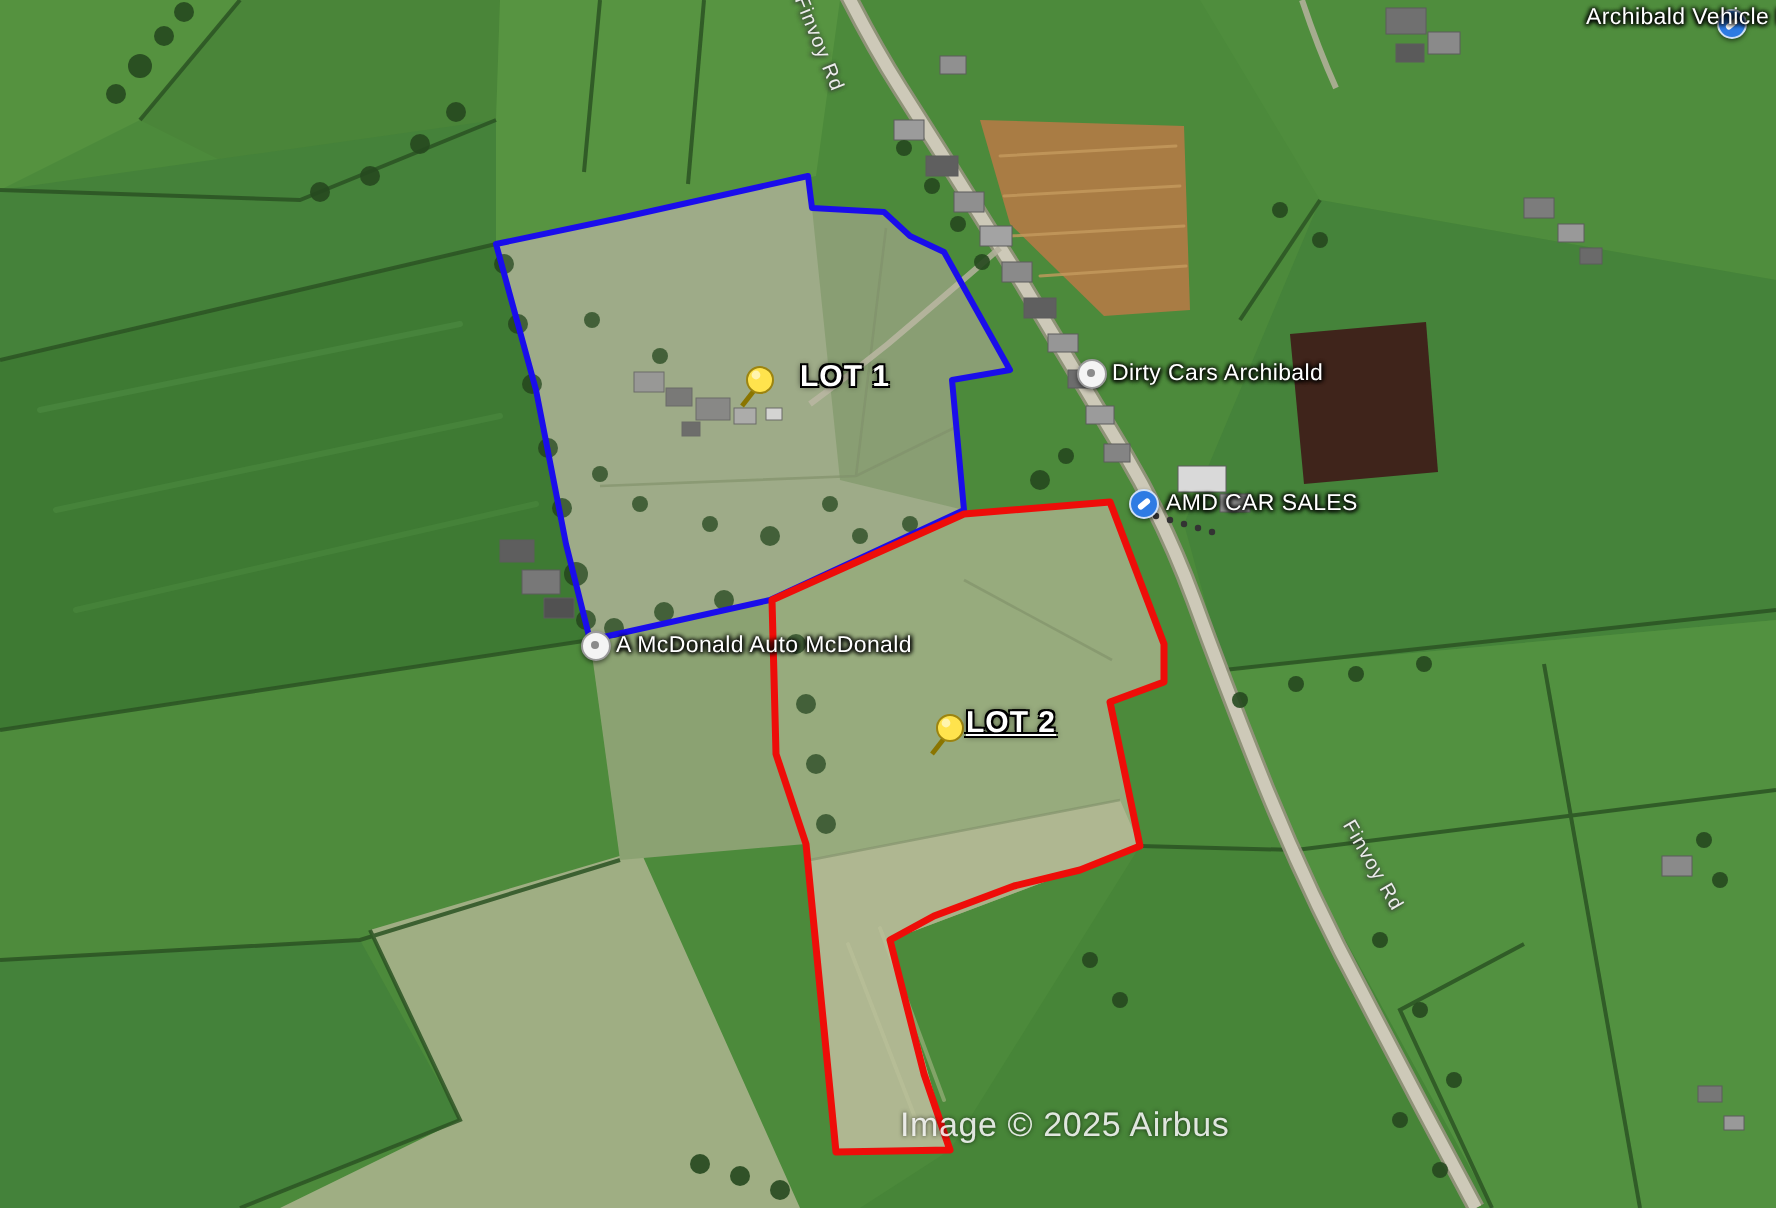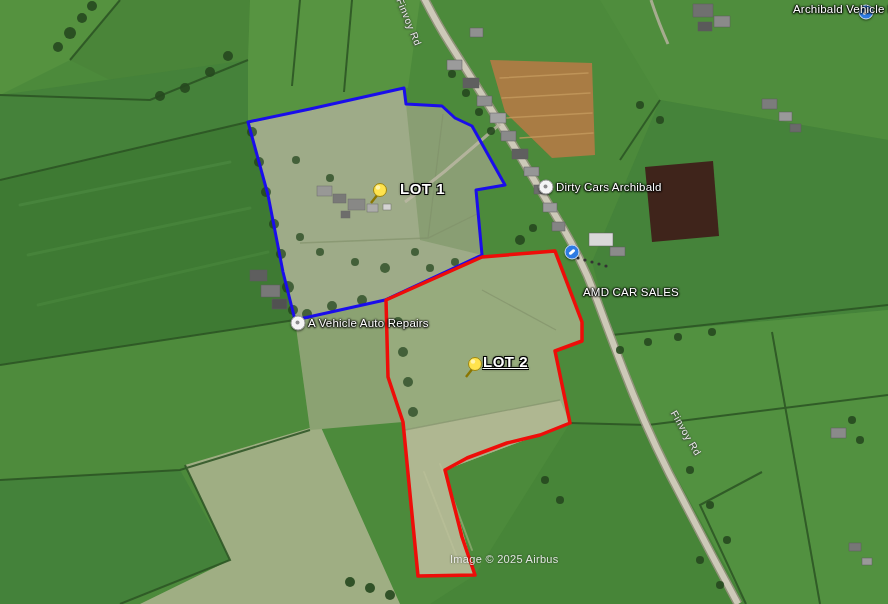--- a/index.html
+++ b/index.html
@@ -34,21 +34,21 @@
     position:absolute;color:#fff;font-size:15px;font-weight:600;white-space:nowrap;z-index:33;
     text-shadow:-1px -1px 0 #000,1px -1px 0 #000,-1px 1px 0 #000,1px 1px 0 #000,0 0 3px #000;
     letter-spacing:.5px;
   }
   .road-label{
     position:absolute;color:#ececec;font-size:10px;white-space:nowrap;z-index:29;
     text-shadow:0 0 2px #333,0 1px 2px #333;letter-spacing:.6px;
     transform-origin:center center;
   }
   .attribution{
-    position:absolute;color:rgba(255,255,255,.85);font-size:11px;z-index:34;
+    position:absolute;color:rgba(255,255,255,.85);font-size:17px;z-index:34;
     text-shadow:0 0 2px rgba(0,0,0,.7);letter-spacing:.3px;white-space:nowrap;
   }
 </style>
 </head>
 <body>
 
 <div id="stage">
 
   <svg width="888" height="604" viewBox="0 0 888 604">
     <rect x="0" y="0" width="888" height="604" fill="#4c8a3b"></rect>
@@ -236,19 +236,19 @@
 
   <div class="labels" id="labels">
     <div class="attribution" id="attribution" style="left: 450px; top: 553px;">Image © 2025 Airbus</div>
   <div class="lot-label" style="left: 400px; top: 180px;">LOT 1</div>
       <div class="lot-label" style="left: 483px; top: 353px; text-decoration: underline;">LOT 2</div>
       <div class="marker-icon wrench-blue" style="left: 866px; top: 12px;"></div>
       <div class="marker-label" style="left: 793px; top: 3px;">Archibald Vehicle Repa</div>
       <div class="marker-icon dot-white" style="left: 546px; top: 187px;"></div>
       <div class="marker-label" style="left: 556px; top: 181px;">Dirty Cars Archibald</div>
       <div class="marker-icon wrench-blue" style="left: 572px; top: 252px;"></div>
-      <div class="marker-label" style="left: 583px; top: 246px; margin-top: 40px;">AMD CAR SALES</div>
+      <div class="marker-label" style="left: 583px; top: 246px;">AMD CAR SALES</div>
       <div class="marker-icon dot-white" style="left: 298px; top: 323px;"></div>
-      <div class="marker-label" style="left: 308px; top: 317px;">A Vehicle Auto Repairs</div>
+      <div class="marker-label" style="left: 308px; top: 317px;">A McDonald Auto McDonald</div>
       <div class="road-label" style="left: 409px; top: 22px; transform: translate(-50%, -50%) rotate(68deg);">Finvoy Rd</div>
       <div class="road-label" style="left: 686px; top: 433px; transform: translate(-50%, -50%) rotate(60deg);">Finvoy Rd</div>
     </div>
 </div>
 
 </body></html>

